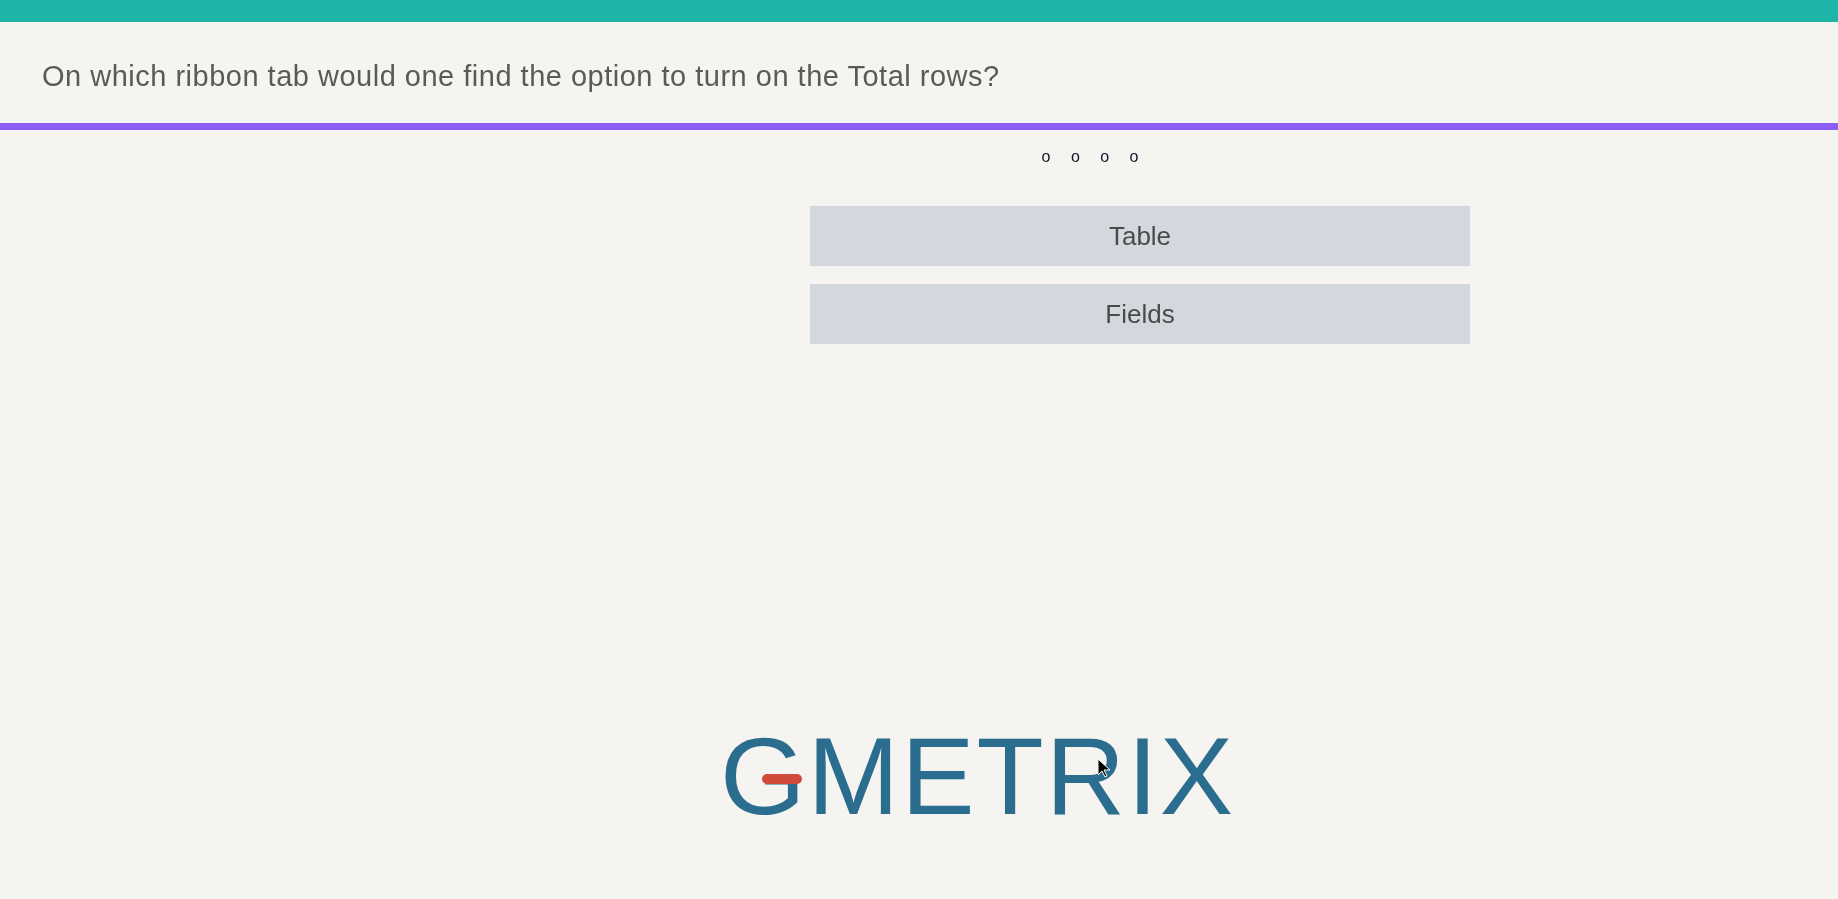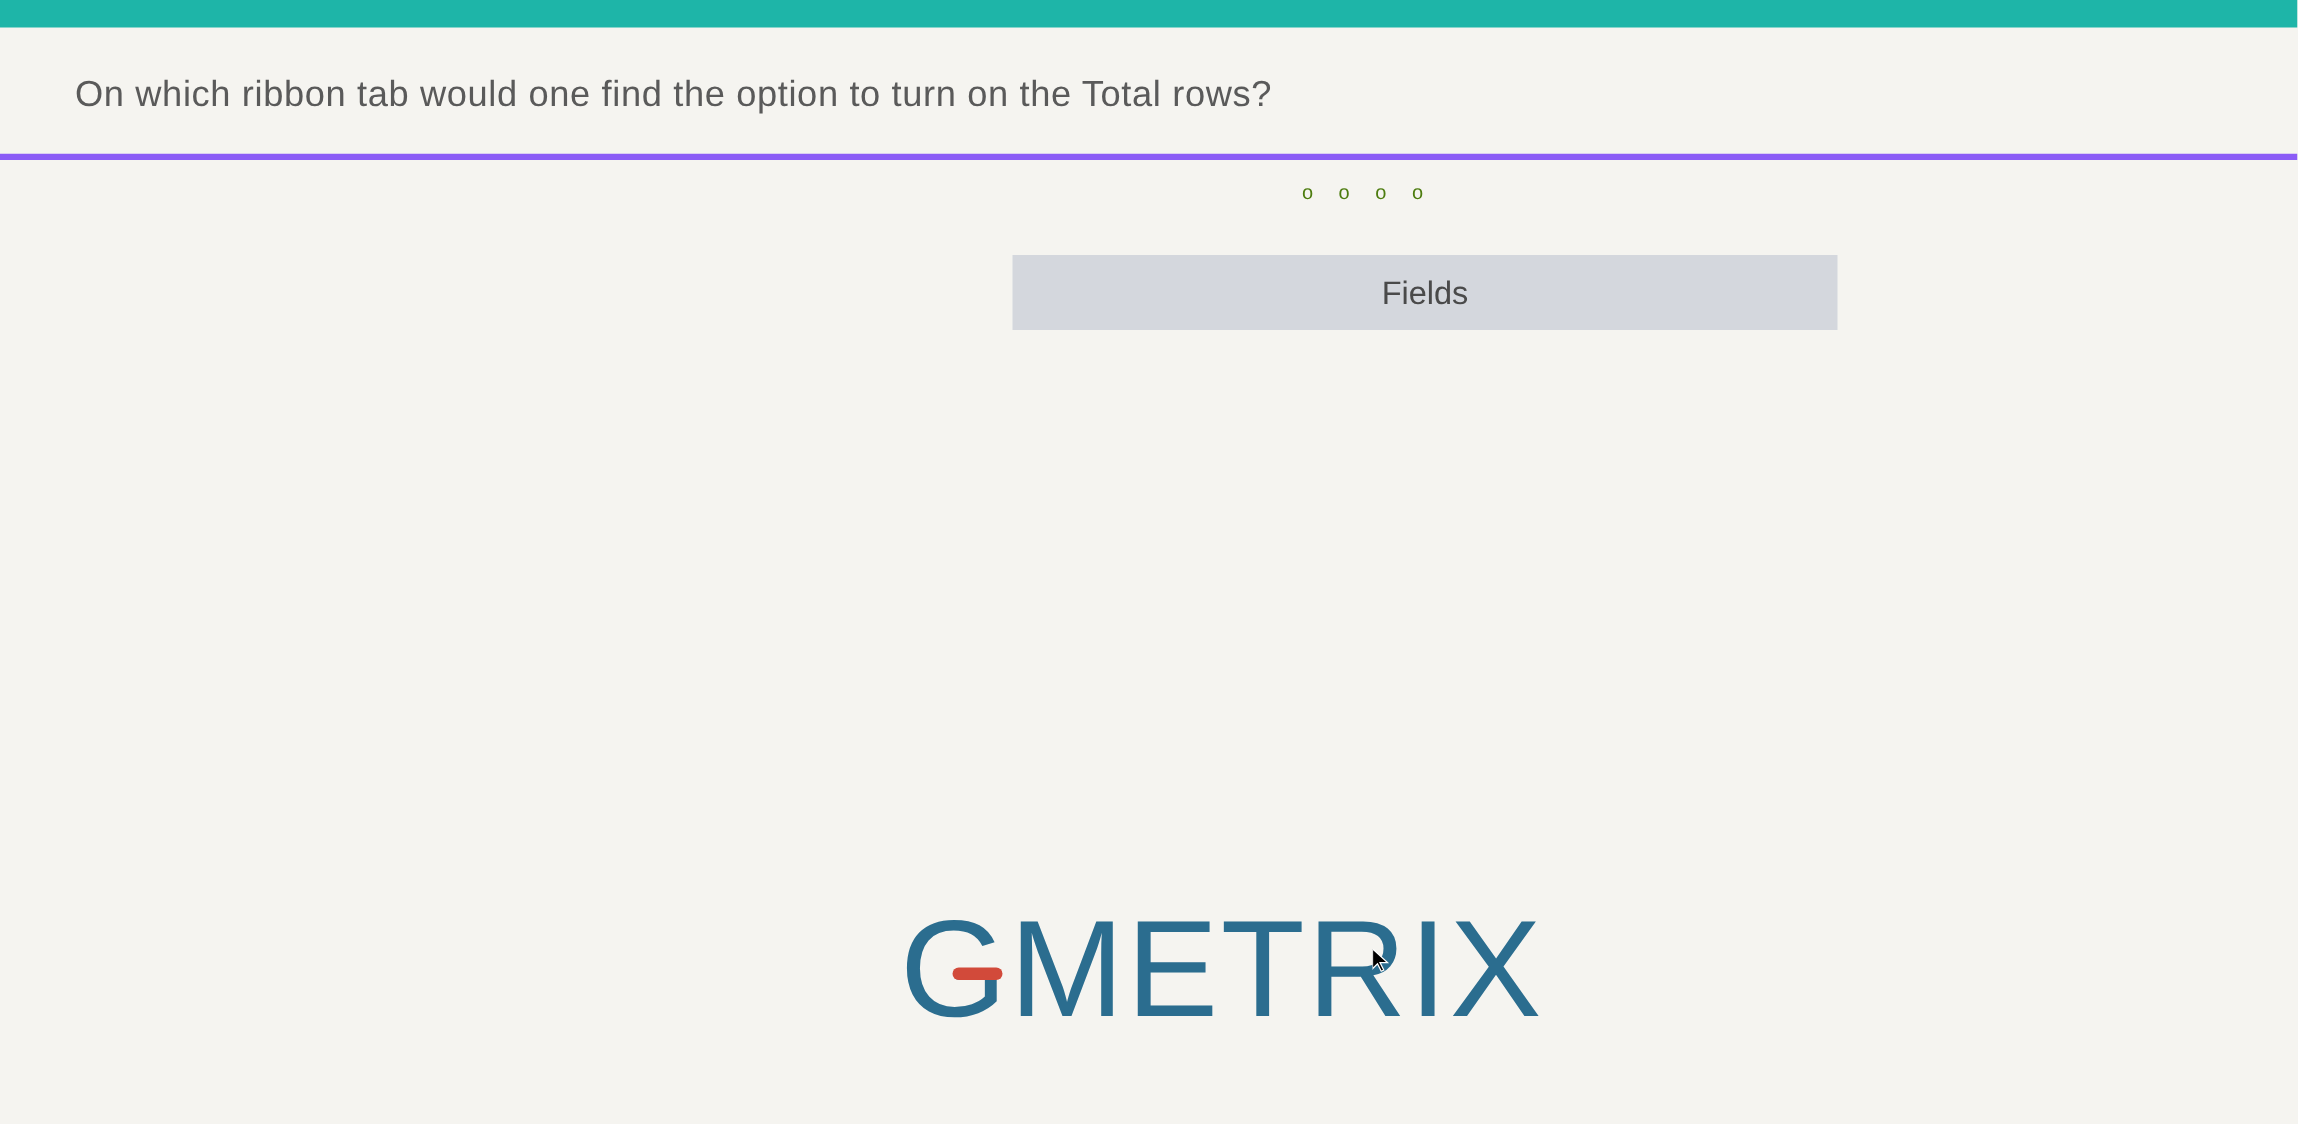--- a/index.html
+++ b/index.html
@@ -13,34 +13,34 @@
       width: 1838px;
       height: 899px;
       overflow: hidden;
     }
     .top-bar {
       width: 100%;
       height: 22px;
       background: #1eb5a8;
     }
     .question-section {
-      padding: 38px 50px 30px 60px;
-      border-bottom: 5px solid #8b5cf6;
+      padding: 38px 50px 30px 42px;
+      border-bottom: 7px solid #8b5cf6;
     }
     .question-text {
       font-size: 29px;
       color: #5a5a5a;
       font-weight: 400;
       letter-spacing: 0.5px;
     }
     .dots-row {
       text-align: center;
       margin-top: 18px;
       font-size: 16px;
-      color: #4d7c0f;
+      color: #0f172a;
       letter-spacing: 8px;
       padding-left: 350px;
     }
     .answers-container {
       width: 660px;
       margin-left: 810px;
       margin-top: 40px;
     }
     .answer-option {
       background: #d4d7dd;
@@ -92,20 +92,23 @@
 <div class="top-bar"></div>
 
 <div class="question-section">
   <div class="question-text">On which ribbon tab would one find the option to turn on the Total rows?</div>
 </div>
 
 <div class="dots-row">o o o o</div>
 
 <div class="answers-container">
   <div class="answer-option">
+    <span>Table</span>
+  </div>
+  <div class="answer-option">
     <span>Fields</span>
   </div>
 </div>
 
 <div class="logo-container">
   <div class="logo">
     <span>GMETRIX</span>
     <div class="logo-accent"></div>
   </div>
 </div>

